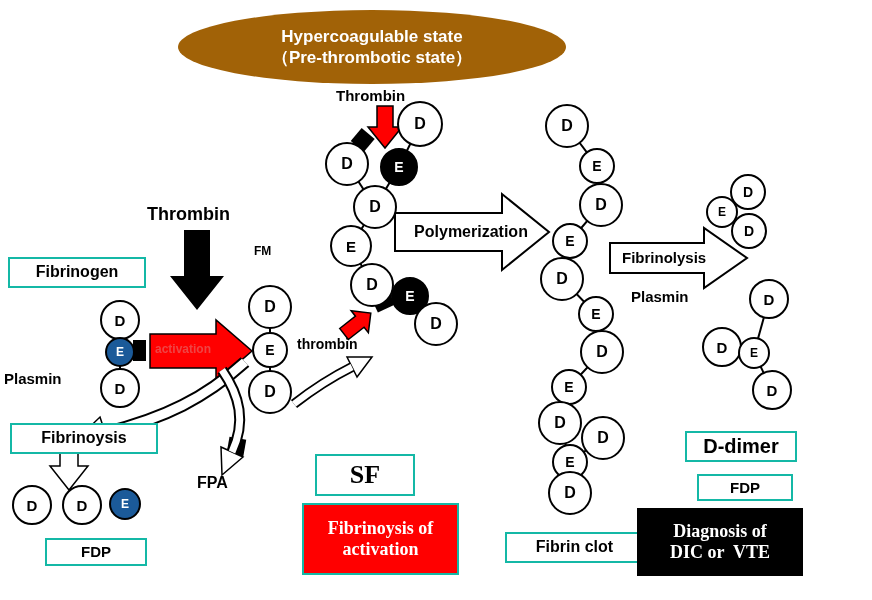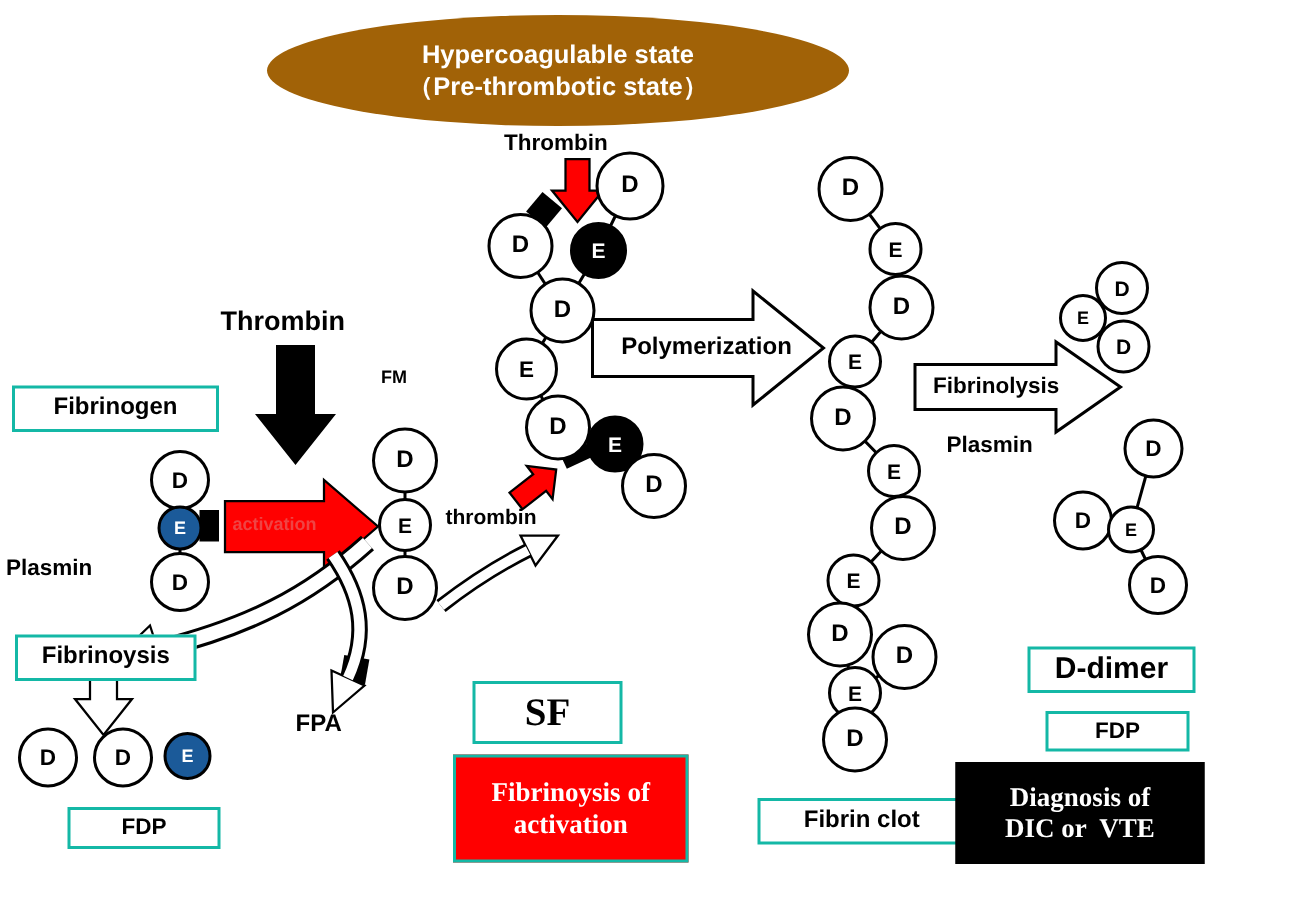--- a/index.html
+++ b/index.html
@@ -105,21 +105,21 @@
   <div class="lbl" style="left:254px;top:244px;font-size:12px;">FM</div>
   <div class="lbl" style="left:4px;top:370px;font-size:15px;">Plasmin</div>
   <div class="lbl" style="left:396px;top:223px;width:150px;font-size:16px;text-align:center;">Polymerization</div>
   <div class="lbl" style="left:622px;top:249px;font-size:15px;">Fibrinolysis</div>
   <div class="lbl" style="left:631px;top:288px;font-size:15px;">Plasmin</div>
   <div class="lbl" style="left:177px;top:474px;font-size:16px;margin-left:20px;">FPA</div>
 
   <div class="label-box" style="left:8px;top:257px;width:138px;height:31px;font-size:16px;">
     <span>Fibrinogen</span>
   </div>
-  <div class="label-box" style="left:10px;top:423px;width:121px;height:31px;font-size:16px;">
+  <div class="label-box" style="left:10px;top:423px;width:148px;height:31px;font-size:16px;">
     <span>Fibrinoysis</span>
   </div>
   <div class="label-box" style="left:45px;top:538px;width:102px;height:28px;font-size:15px;">
     <span>FDP</span>
   </div>
   <div class="label-box serif" style="left:315px;top:454px;width:100px;height:42px;font-size:26px;">
     <span>SF</span>
   </div>
   <div class="label-box red" style="left:302px;top:503px;width:157px;height:72px;font-size:18px;">
     <span>Fibrinoysis of</span>

